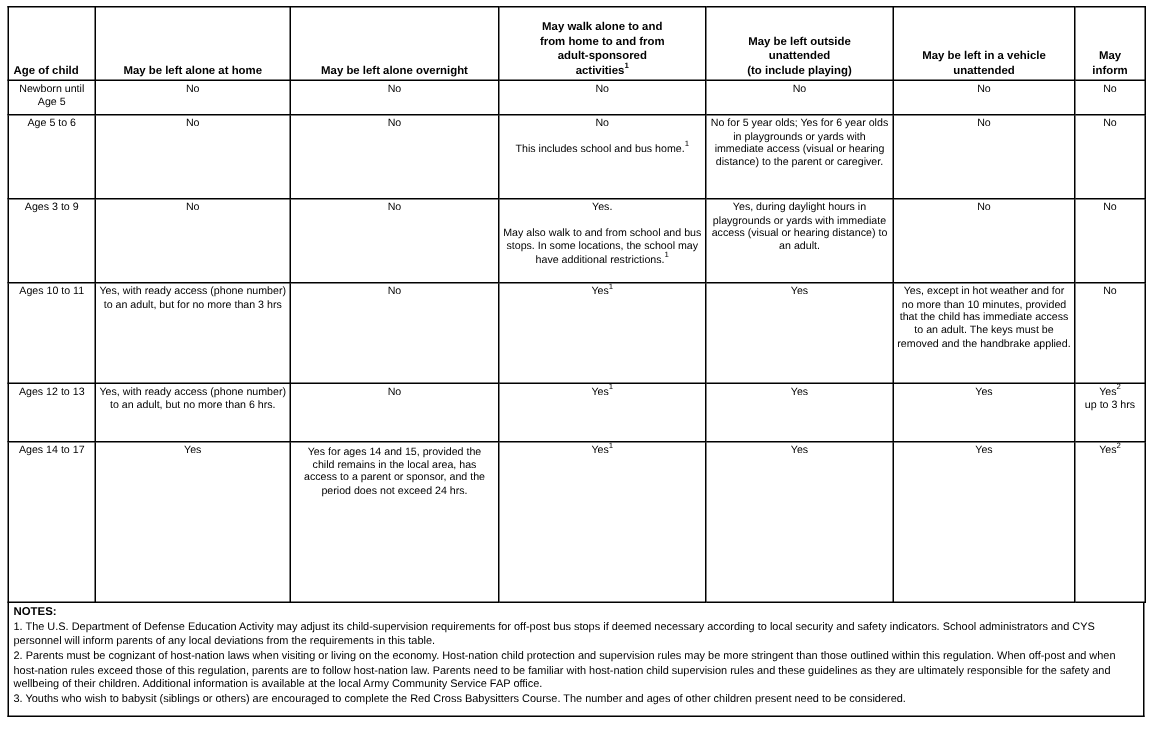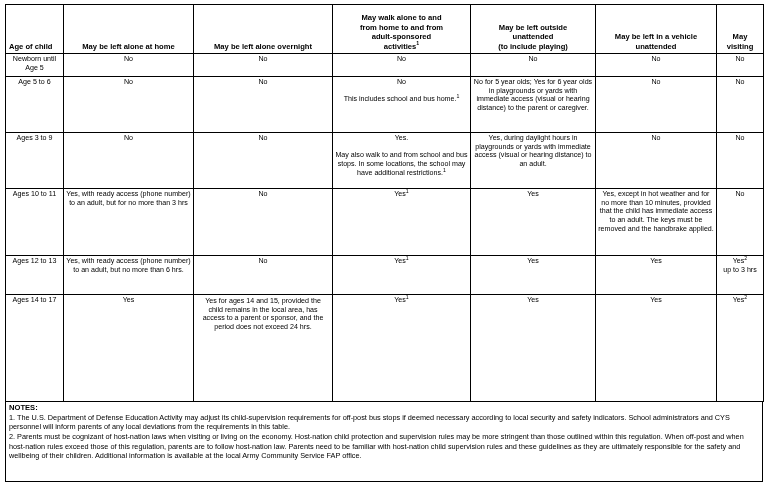--- a/index.html
+++ b/index.html
@@ -78,21 +78,21 @@
     box-sizing: border-box;
   }
   table.inner tr:last-child td {
     border-bottom: none;
   }
   .notesbox {
     border: 1.3px solid #000000;
     border-top: none;
     width: 758px;
     box-sizing: border-box;
-    padding: 1px 3px 20px 3px;
+    padding: 1px 3px 6px 3px;
     font-size: 7.3px;
     line-height: 1.32;
   }
   .notes-title {
     font-weight: bold;
     font-size: 7.6px;
     line-height: 1.3;
   }
   .note-line {
     white-space: normal;
@@ -128,21 +128,21 @@
           <span>May be left outside</span><br>
           <span>unattended</span><br>
           <span>(to include playing)</span>
         </th>
         <th>
           <span>May be left in a vehicle</span><br>
           <span>unattended</span>
         </th>
         <th>
           <span>May</span><br>
-          <span>visiting</span>
+          <span>inform</span>
         </th>
       </tr>
     </thead>
     <tbody>
 
       <tr style="height:23px">
         <td class="agecell">
           <span>Newborn until</span><br>
           <span>Age 5</span>
         </td>
@@ -230,15 +230,16 @@
         </td>
       </tr>
 
     </tbody>
   </table>
 
   <div class="notesbox">
     <div class="notes-title">NOTES:</div>
     <div class="note-line">1. The U.S. Department of Defense Education Activity may adjust its child-supervision requirements for off-post bus stops if deemed necessary according to local security and safety indicators. School administrators and CYS personnel will inform parents of any local deviations from the requirements in this table.</div>
     <div class="note-line">2. Parents must be cognizant of host-nation laws when visiting or living on the economy. Host-nation child protection and supervision rules may be more stringent than those outlined within this regulation. When off-post and when host-nation rules exceed those of this regulation, parents are to follow host-nation law. Parents need to be familiar with host-nation child supervision rules and these guidelines as they are ultimately responsible for the safety and wellbeing of their children. Additional information is available at the local Army Community Service FAP office.</div>
+    <div class="note-line">3. Youths who wish to babysit (siblings or others) are encouraged to complete the Red Cross Babysitters Course. The number and ages of other children present need to be considered.</div>
   </div>
 
 </div>
 
 </body></html>

